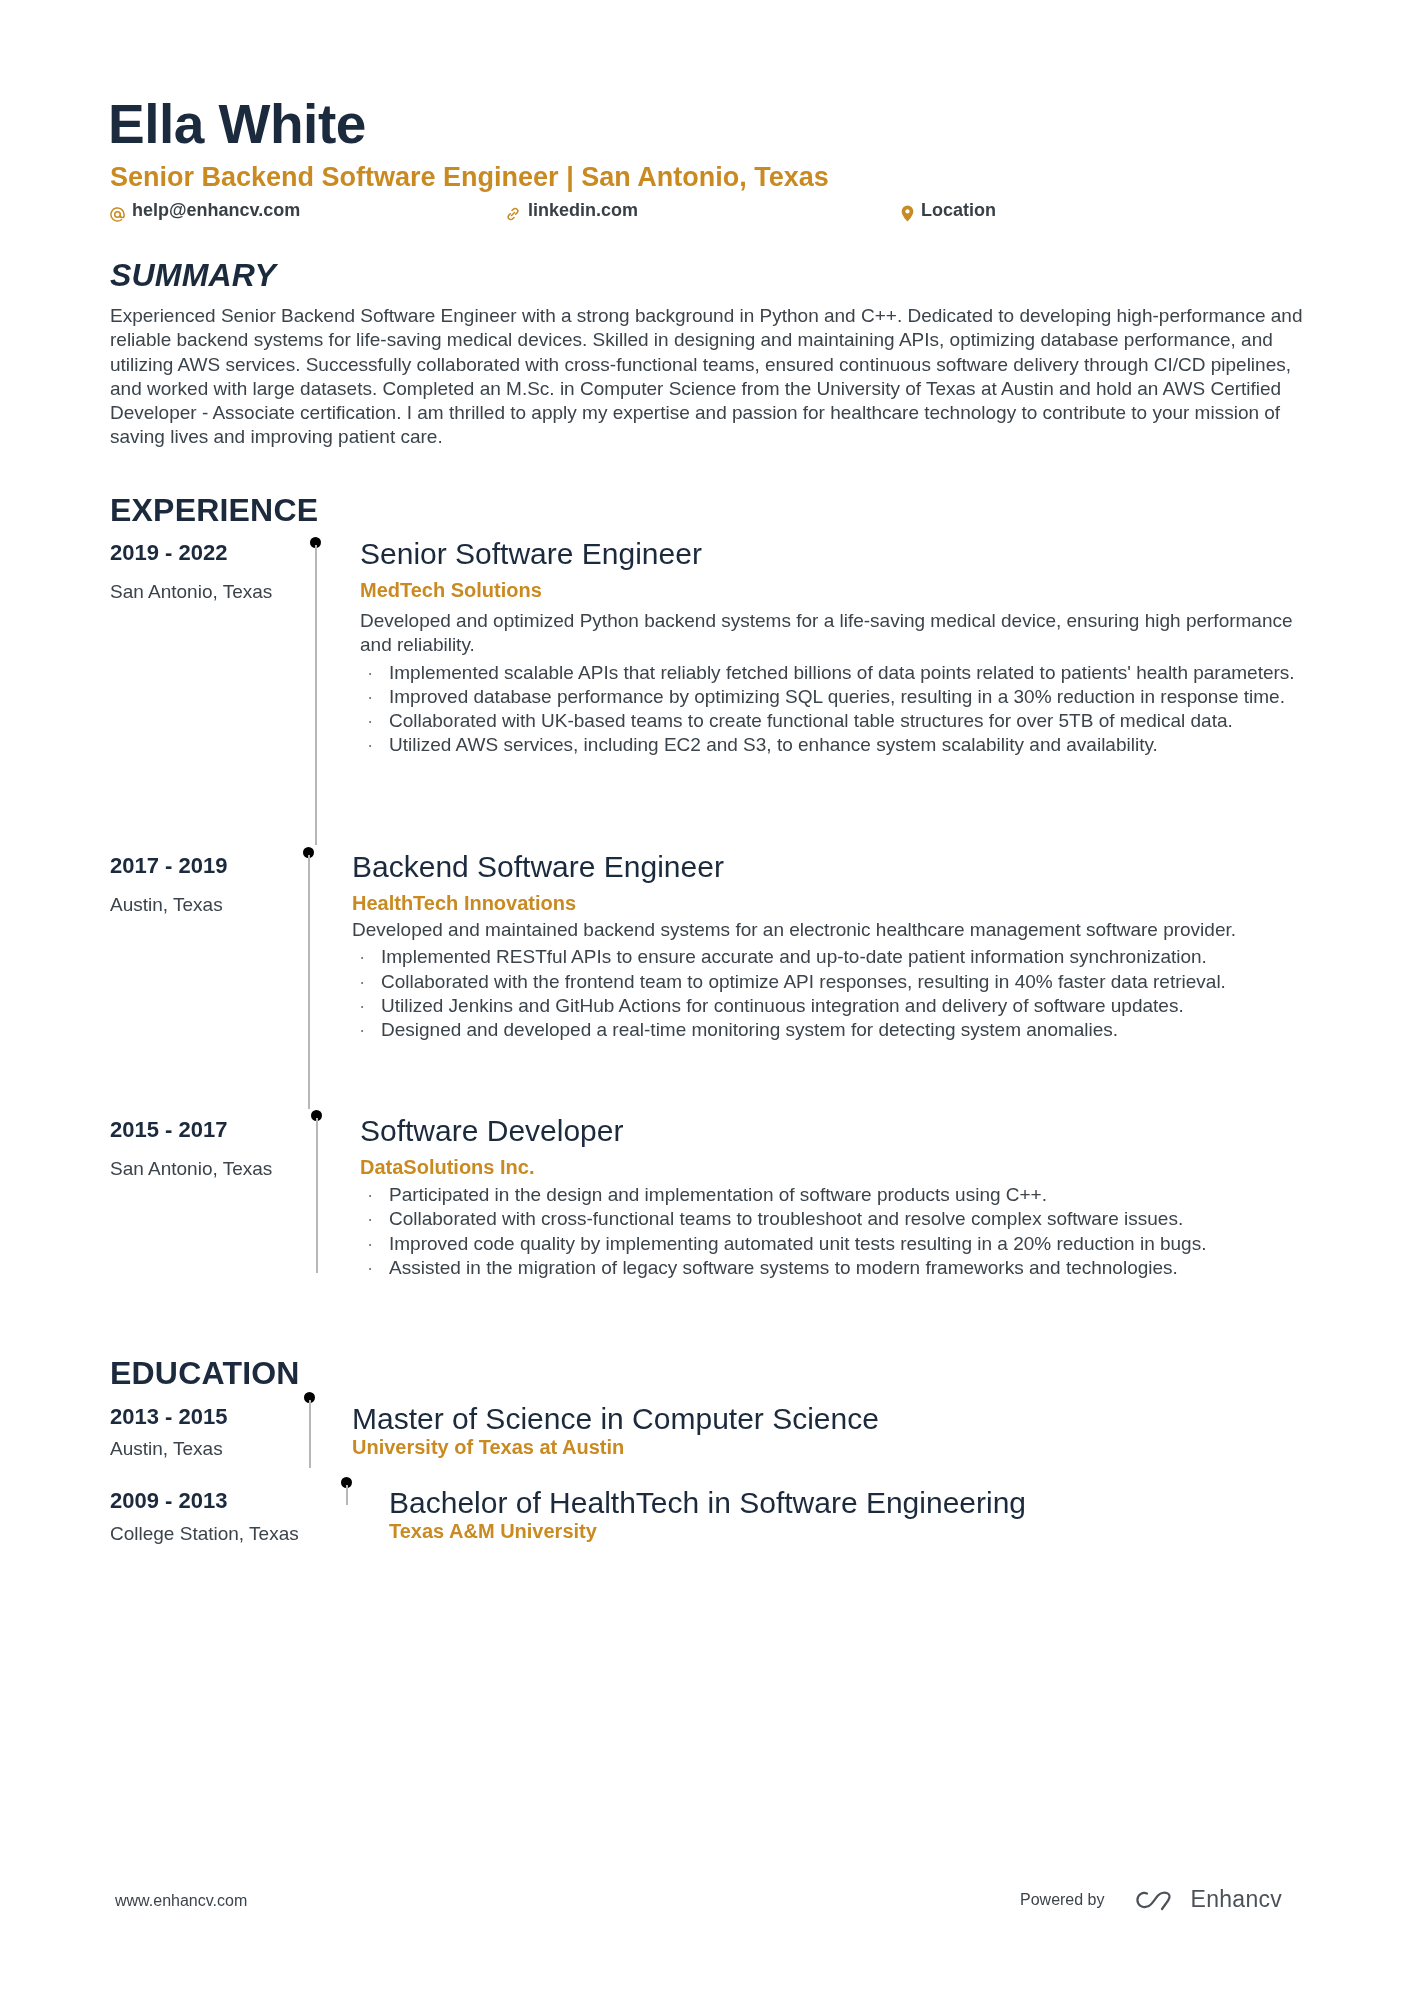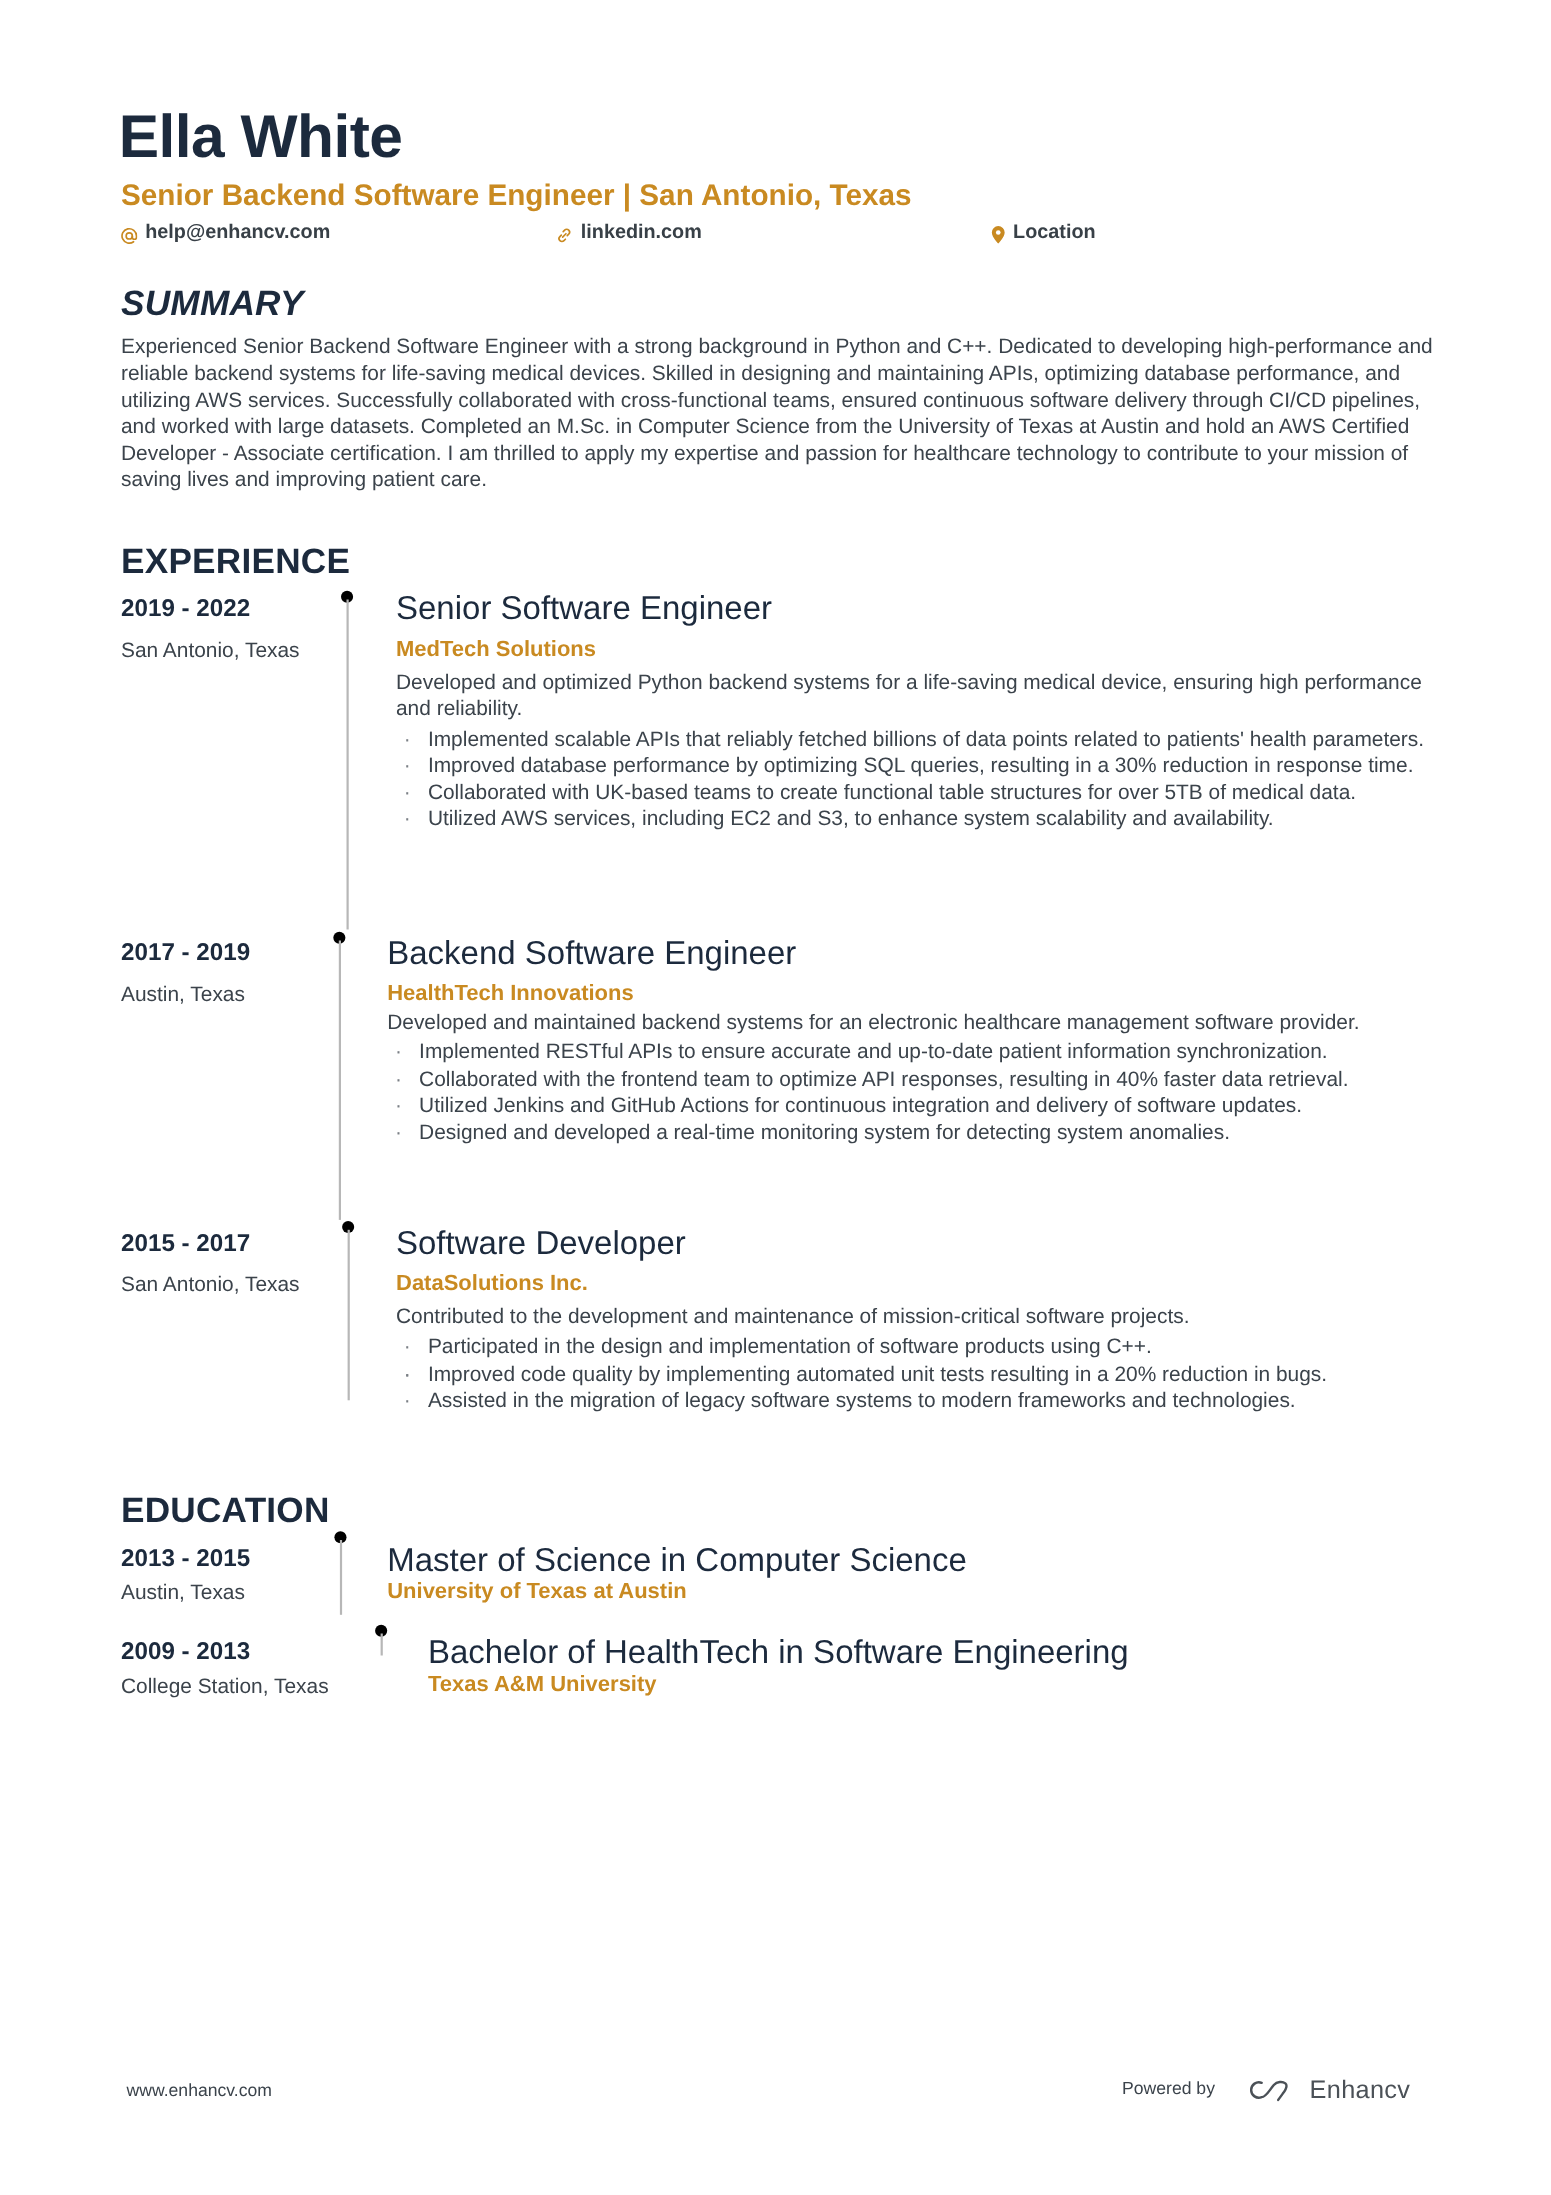--- a/index.html
+++ b/index.html
@@ -96,24 +96,23 @@
   </ul>
 </div>
 
 <div class="abs date" style="top:1116px;">2015 - 2017</div>
 <div class="abs loc" style="top:1157px;">San Antonio, Texas</div>
 <div class="abs dot" style="left:311px; top:1110px;"></div>
 <div class="abs vline" style="left:316px; top:1118px; height:155px;"></div>
 <div class="abs" style="left:360px; top:1115px; width:960px;">
   <div class="role">Software Developer</div>
   <div class="company" style="margin-top:7px;">DataSolutions Inc.</div>
-  <div class="desc" style="margin-top:6px;">Contributed to the development and maintenance of mission-critical software projects.</div>
   <ul class="bullets">
     <li><span class="bul">·</span><span>Participated in the design and implementation of software products using C++.</span></li>
-    <li><span class="bul">·</span></li>
+    <li><span class="bul">·</span><span>Collaborated with cross-functional teams to troubleshoot and resolve complex software issues.</span></li>
     <li><span class="bul">·</span><span>Improved code quality by implementing automated unit tests resulting in a 20% reduction in bugs.</span></li>
     <li><span class="bul">·</span><span>Assisted in the migration of legacy software systems to modern frameworks and technologies.</span></li>
   </ul>
 </div>
 
 <div class="abs section-title" style="top:1354px;">EDUCATION</div>
 
 <div class="abs date" style="top:1403px;">2013 - 2015</div>
 <div class="abs loc" style="top:1437px;">Austin, Texas</div>
 <div class="abs dot" style="left:304px; top:1392px;"></div>

